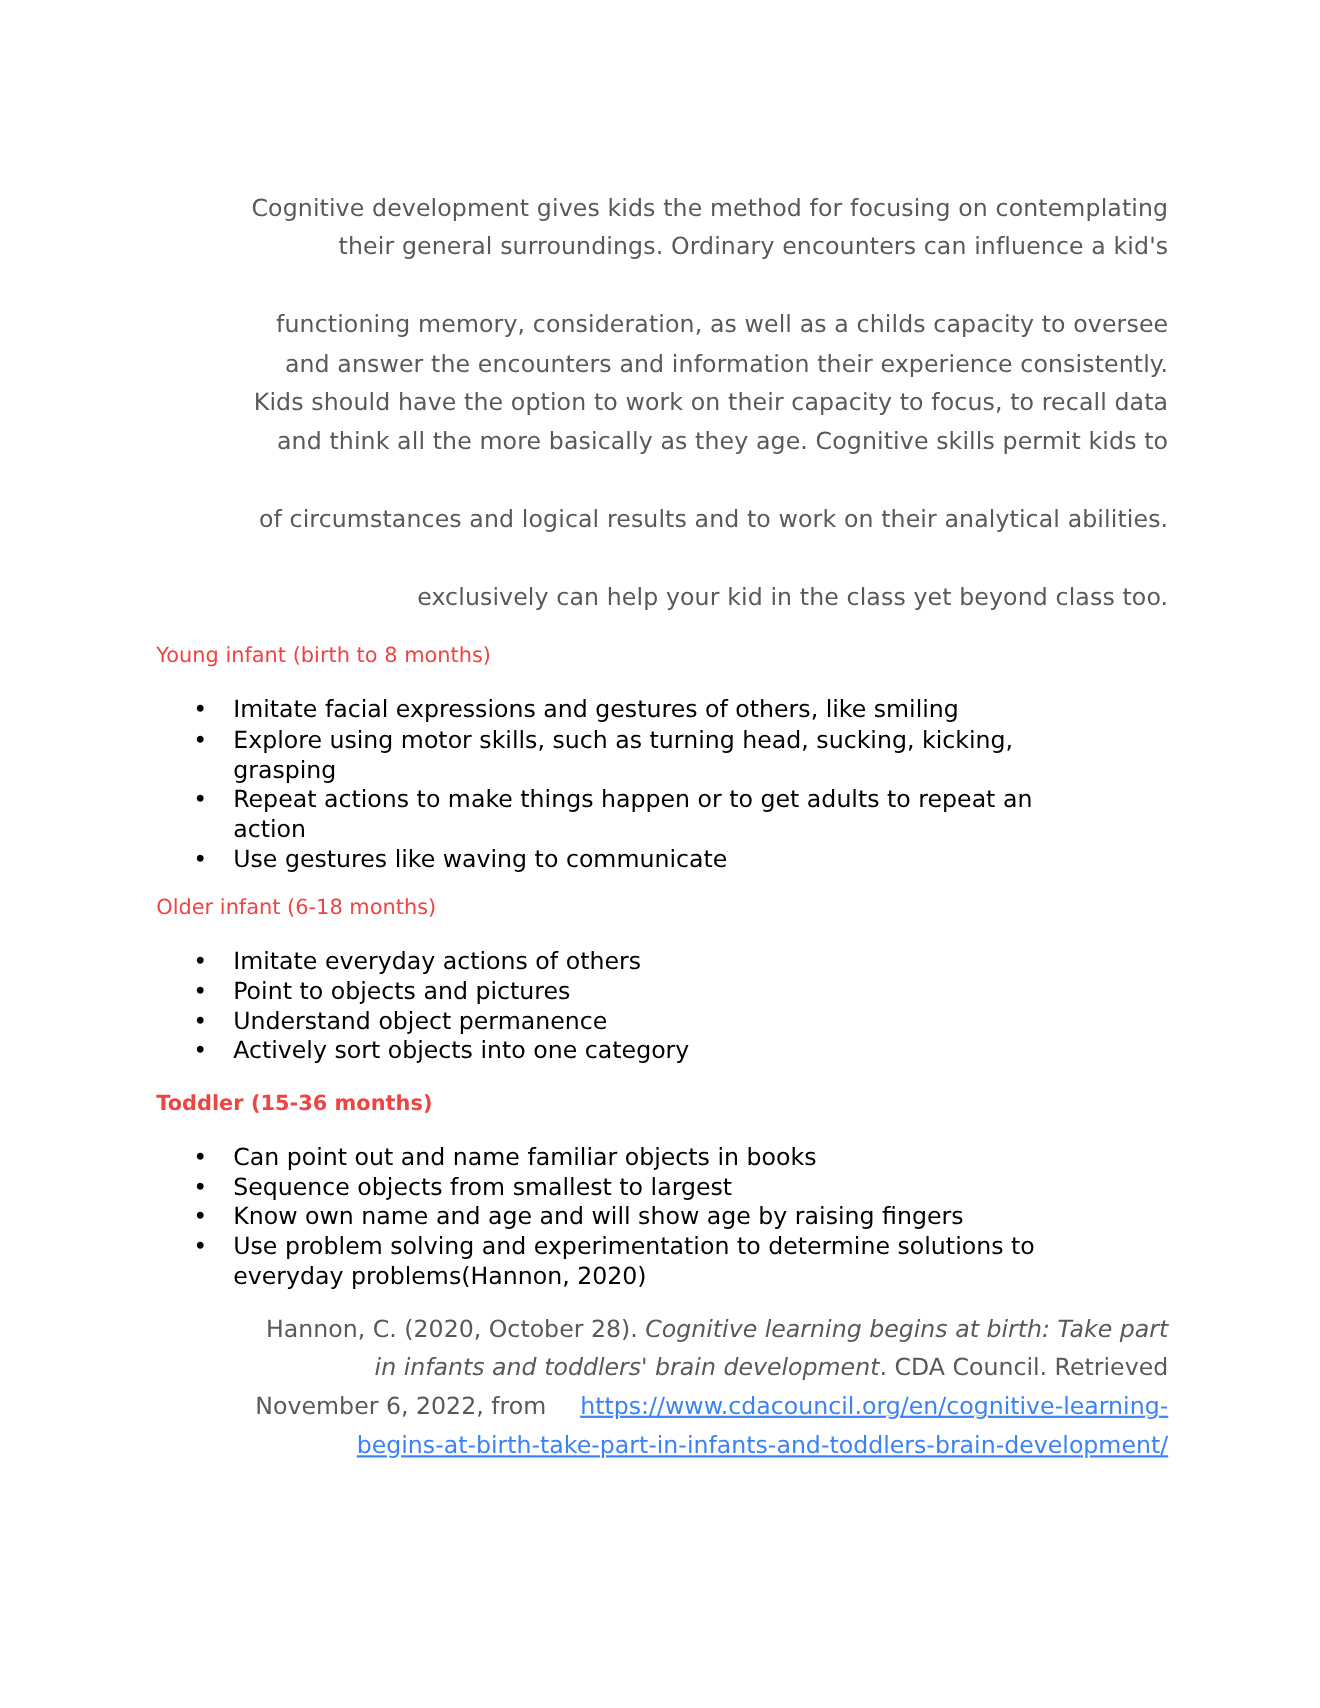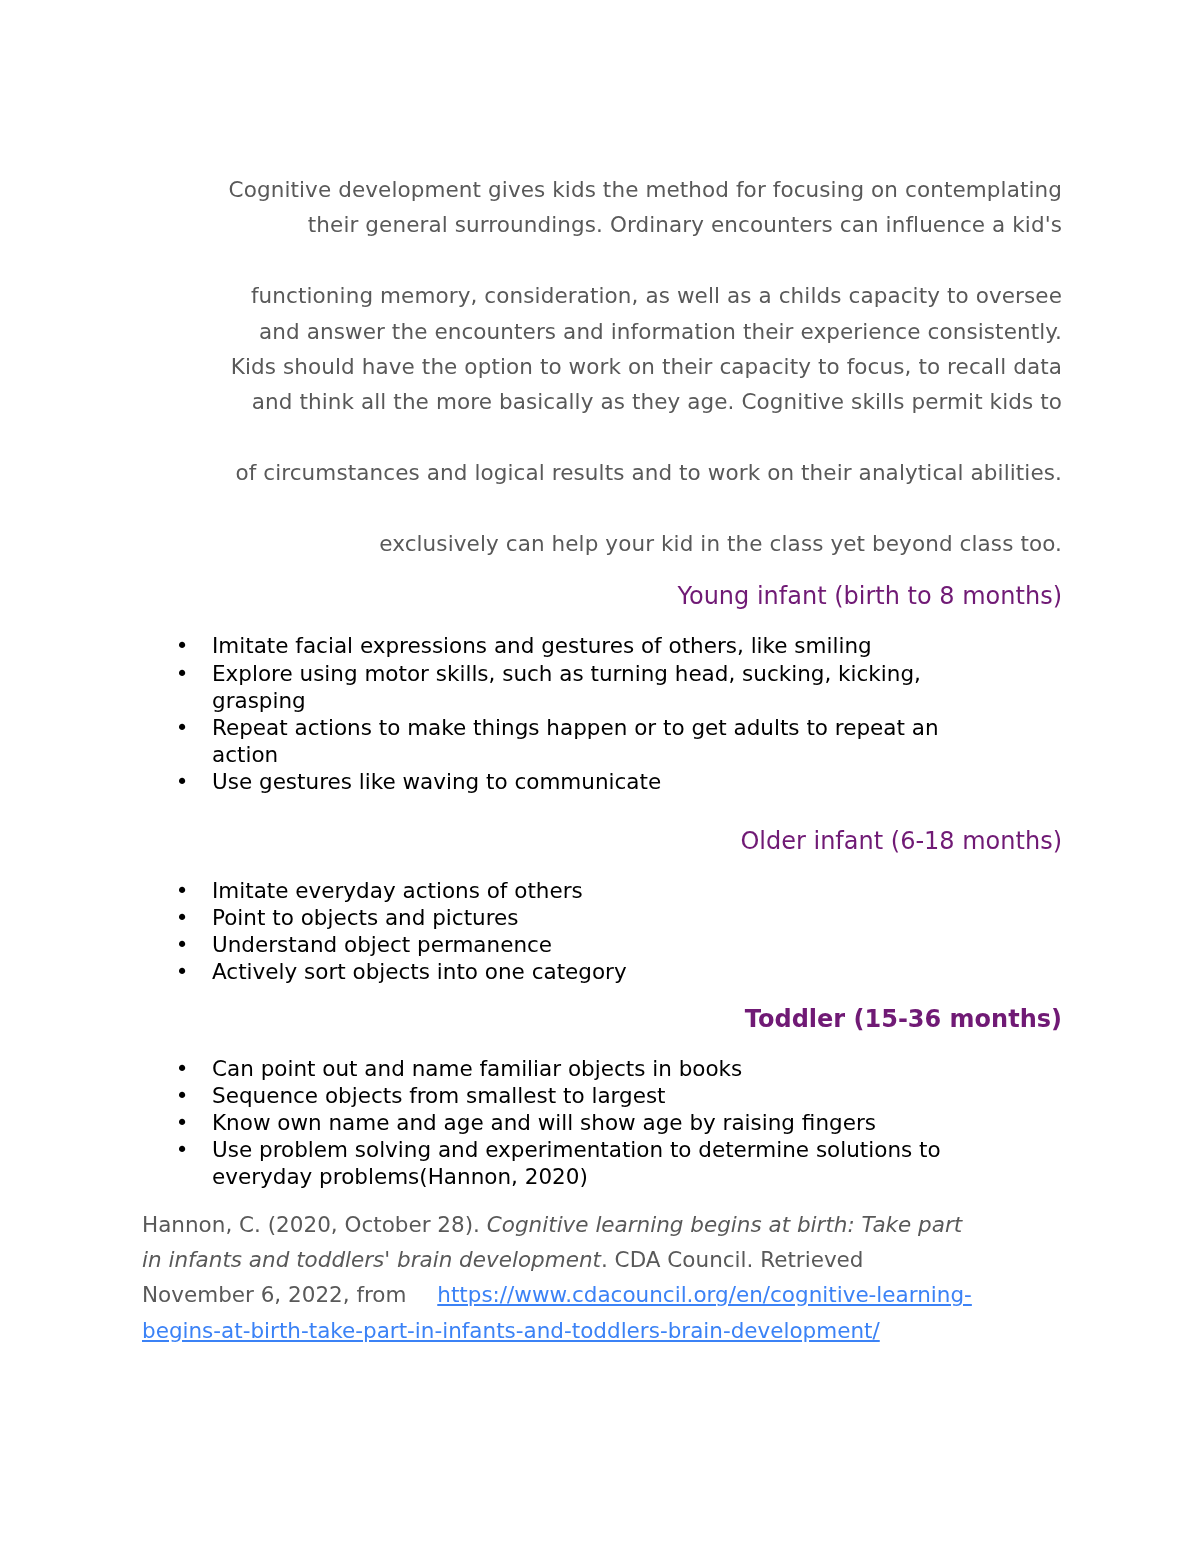--- a/index.html
+++ b/index.html
@@ -22,25 +22,24 @@
     }
     .intro {
       color: #595959;
       font-size: 21.5px;
       line-height: 35.4px;
       margin: 0;
       letter-spacing: 0.1px;
       text-align: right;
     }
     .heading {
-      color: #701a75;
-      font-size: 24px;
+      color: #ef4444;
+      font-size: 19px;
       line-height: 35px;
       margin: 0;
-      text-align: right;
     }
     ul.bullets {
       list-style: none;
       margin: 0;
       padding: 0;
       color: #000000;
       font-size: 21.5px;
       line-height: 27.2px;
     }
     ul.bullets li {
@@ -52,20 +51,21 @@
       left: 30px;
       top: 0;
       width: 20px;
       text-align: center;
     }
     .ref {
       color: #595959;
       font-size: 21.5px;
       line-height: 35.4px;
       margin: 0;
+      text-align: right;
     }
     .ref em { font-style: italic; }
     .ref a {
       color: #3b82f6;
       text-decoration: underline;
       margin-left: 24px;
     }
   </style>
 </head>
 <body>
@@ -101,21 +101,21 @@
       <span class="bullet">•</span>
       <span>Repeat actions to make things happen or to get adults to repeat an</span><br>
       <span>action</span>
     </li>
     <li>
       <span class="bullet">•</span>
       <span>Use gestures like waving to communicate</span>
     </li>
   </ul>
 
-  <p class="heading" style="margin-top:28px;">Older infant (6-18 months)</p>
+  <p class="heading" style="margin-top:12px;">Older infant (6-18 months)</p>
   <ul class="bullets" style="margin-top:18px;">
     <li>
       <span class="bullet">•</span>
       <span>Imitate everyday actions of others</span>
     </li>
     <li>
       <span class="bullet">•</span>
       <span>Point to objects and pictures</span>
     </li>
     <li>

